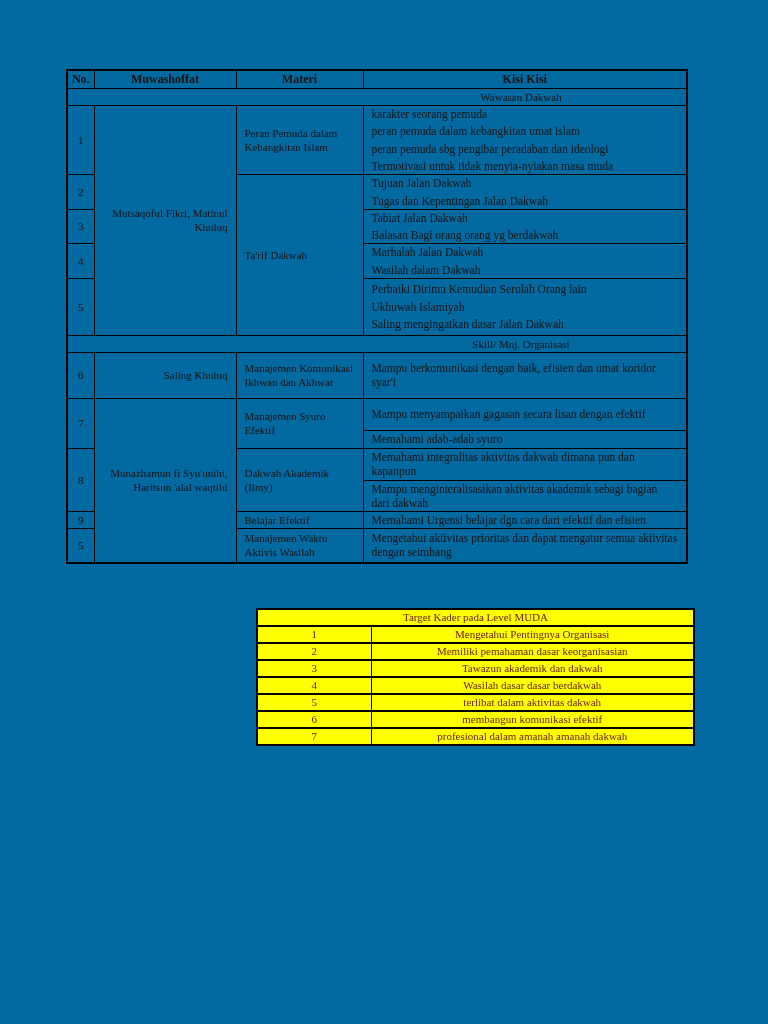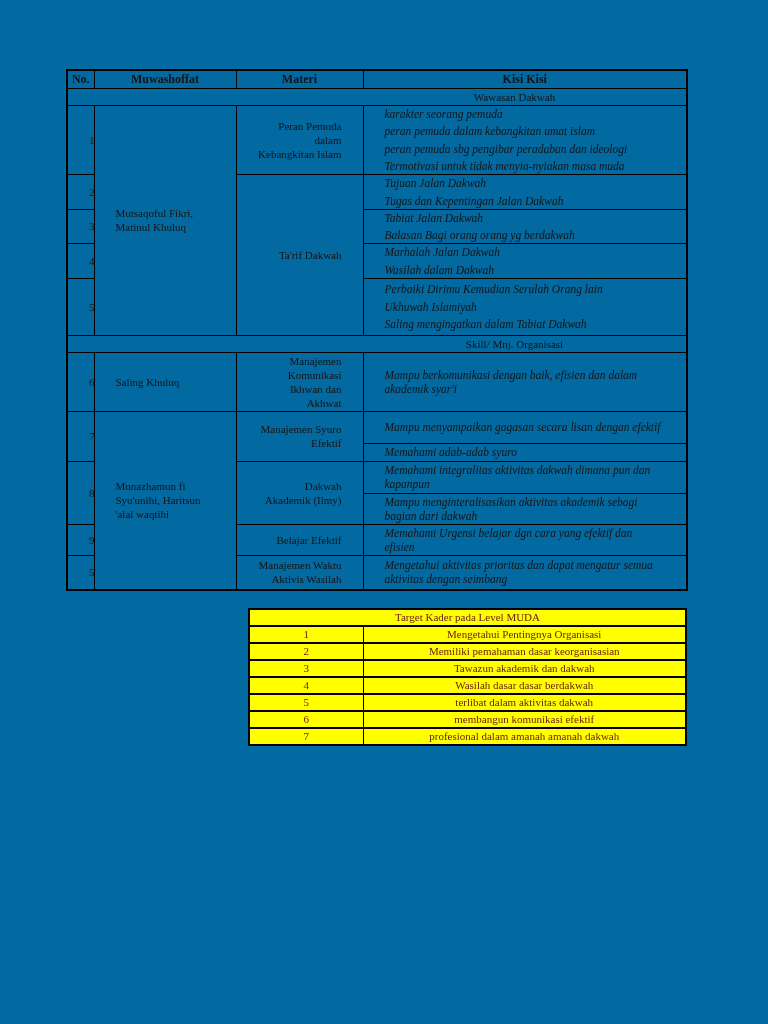--- a/index.html
+++ b/index.html
@@ -15,41 +15,41 @@
   
   table.main {
     position: absolute; left: 66px; top: 69px;
     width: 620px;
     border-collapse: collapse; table-layout: fixed;
     border: 2px solid #000;
     font-size: 11px; line-height: 14px;
   }
   table.main td, table.main th {
     border: 1px solid #000;
-    padding: 1px 21px;
+    padding: 1px 8px;
     overflow: hidden;
     vertical-align: middle;
   }
   table.main th {
     font-size: 12px; font-weight: bold; text-align: center; padding: 1px 2px;
   }
   td.no { text-align: center; }
-  td.muw { text-align: left; }
-  td.materi { text-align: right; }
+  td.muw { text-align: right; }
+  td.materi { text-align: left; }
   td.kisi { text-align: left; font-size: 11.5px; padding: 2px 4px 2px 3px; }
-  td.kisi p { margin: 0 0 3.5px 0; font-style: italic; }
+  td.kisi p { margin: 0 0 3.5px 0; }
   td.kisi p:last-child { margin-bottom: 0; }
   tr.section td {
     text-align: center;
     padding-left: 296px; 
   }
 
   
   table.target {
-    position: absolute; left: 248px; top: 608px;
+    position: absolute; left: 256px; top: 608px;
     width: 437px;
     border-collapse: collapse; table-layout: fixed;
     border: 2px solid #000;
     font-size: 11px; line-height: 13px;
     color: #6b2113;
   }
   table.target td {
     background: #ffff00;
     border-left: 1px solid #000; border-right: 1px solid #000;
     border-top: 2px solid #000; border-bottom: 2px solid #000;
@@ -117,34 +117,34 @@
         <p>Marhalah Jalan Dakwah</p>
         <p>Wasilah dalam Dakwah</p>
       </td>
     </tr>
 
     <tr style="height:57px">
       <td class="no">5</td>
       <td class="kisi">
         <p>Perbaiki Dirimu Kemudian Serulah Orang lain</p>
         <p>Ukhuwah Islamiyah</p>
-        <p>Saling mengingatkan dalam Tabiat Dakwah</p>
+        <p>Saling mengingatkan dasar Jalan Dakwah</p>
       </td>
     </tr>
 
     <tr class="section" style="height:17px">
       <td colspan="4">Skill/ Mnj. Organisasi</td>
     </tr>
 
     <tr style="height:46px">
       <td class="no">6</td>
       <td class="muw">Saling Khuluq</td>
       <td class="materi">Manajemen Komunikasi Ikhwan dan Akhwat</td>
       <td class="kisi">
-        <p>Mampu berkomunikasi dengan baik, efisien dan dalam akademik syar'i</p>
+        <p>Mampu berkomunikasi dengan baik, efisien dan umat koridor syar'i</p>
       </td>
     </tr>
 
     <tr style="height:32px">
       <td class="no" rowspan="2">7</td>
       <td class="muw" rowspan="6">Munazhamun fi Syu'unihi, Haritsun 'alal waqtihi</td>
       <td class="materi" rowspan="2">Manajemen Syuro Efektif</td>
       <td class="kisi">
         <p>Mampu menyampaikan gagasan secara lisan dengan efektif</p>
       </td>
@@ -165,21 +165,21 @@
     <tr style="height:30px">
       <td class="kisi">
         <p>Mampu menginteralisasikan aktivitas akademik sebagi bagian dari dakwah</p>
       </td>
     </tr>
 
     <tr style="height:17px">
       <td class="no">9</td>
       <td class="materi">Belajar Efektif</td>
       <td class="kisi">
-        <p>Memahami Urgensi belajar dgn cara yang efektif dan efisien</p>
+        <p>Memahami Urgensi belajar dgn cara dari efektif dan efisien</p>
       </td>
     </tr>
 
     <tr style="height:35px">
       <td class="no">5</td>
       <td class="materi">Manajemen Waktu Aktivis Wasilah</td>
       <td class="kisi">
         <p>Mengetahui aktivitas prioritas dan dapat mengatur semua aktivitas dengan seimbang</p>
       </td>
     </tr>

